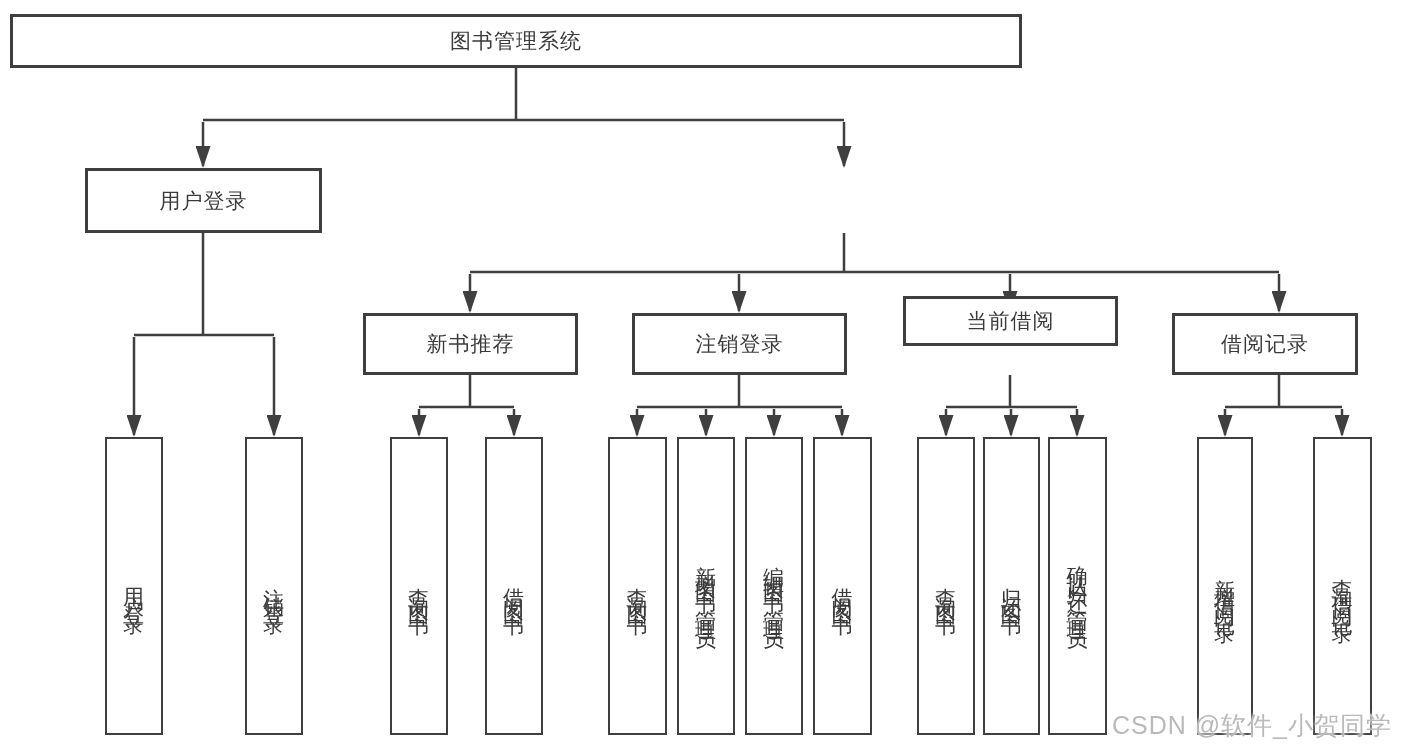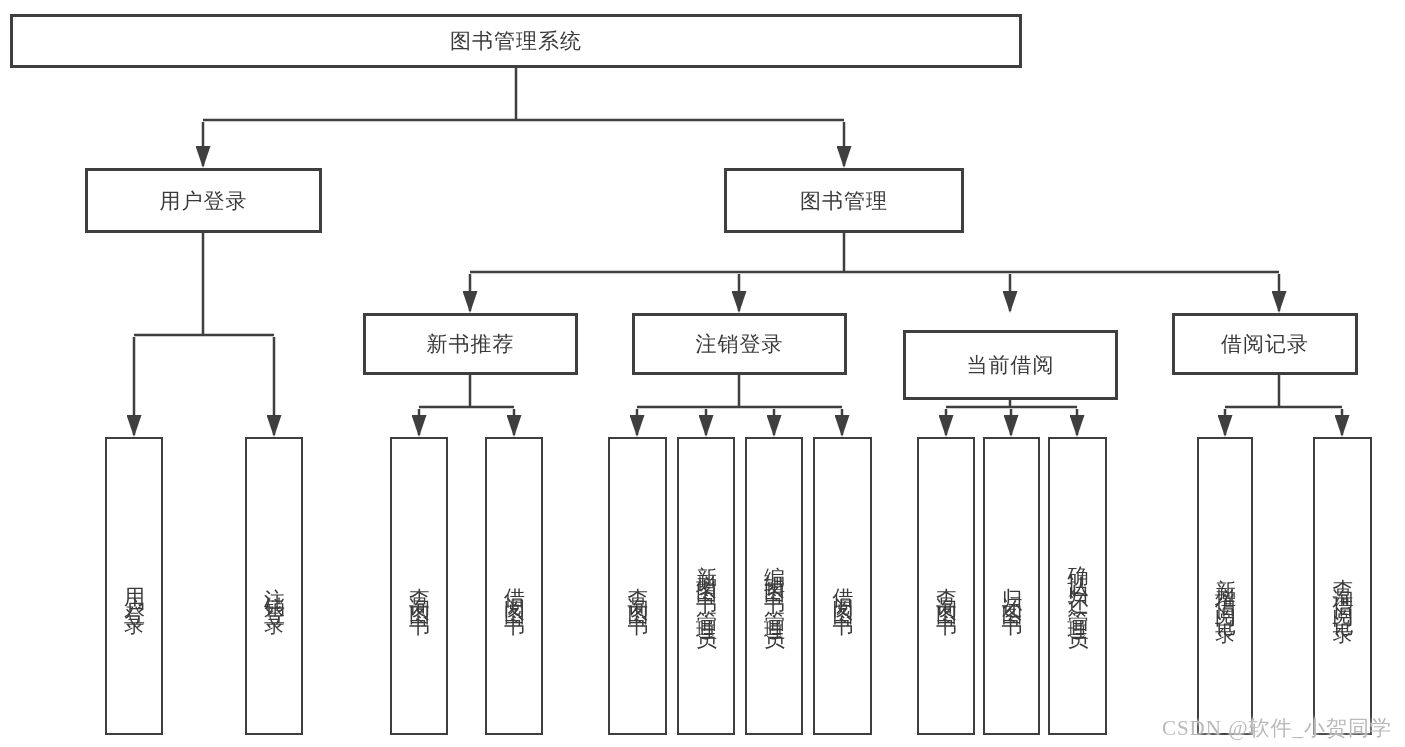--- a/index.html
+++ b/index.html
@@ -1,21 +1,21 @@
 <!DOCTYPE html>
 <html><head>
 <meta charset="utf-8">
 <style>
   html, body { margin: 0; padding: 0; background: #ffffff; }
   #stage {
     position: relative;
     width: 1405px;
     height: 747px;
     background: #ffffff;
-    font-family: Liberation Serif, serif;
+    font-family: Liberation Sans, sans-serif;
     overflow: hidden;
   }
   #connectors {
     position: absolute;
     left: 0; top: 0;
     width: 1405px; height: 747px;
     pointer-events: none;
   }
   .node {
     position: absolute;
@@ -35,21 +35,21 @@
     text-orientation: mixed;
     letter-spacing: 9px;
     border-width: 2.5px;
     line-height: 1;
     padding-top: 6px;
   }
   #watermark {
     position: absolute;
     right: 13px;
     bottom: 5px;
-    font-size: 21px;
+    font-size: 25px;
     color: #b9b9b9;
     letter-spacing: 1px;
     z-index: 5;
     text-shadow: 0 0 3px #ffffff, 0 0 5px #ffffff;
     white-space: nowrap;
   }
 </style>
 </head>
 <body>
 
@@ -94,25 +94,24 @@
 
       <path d="M1279,375 V407 M1225,407 H1342"></path>
       <path d="M1225,409 V435" marker-end="url(#arrow)"></path>
       <path d="M1342,409 V435" marker-end="url(#arrow)"></path>
     </g>
   </svg>
 
   <div class="node" style="left:10px; top:14px; width:1012px; height:54px;">图书管理系统</div>
 
   <div class="node" style="left:85px; top:168px; width:237px; height:65px;">用户登录</div>
-  <div class="node" style="left:724px; top:168px; width:240px; height:65px;">图书管理</div>
 
   <div class="node" style="left:363px; top:313px; width:215px; height:62px;">新书推荐</div>
   <div class="node" style="left:632px; top:313px; width:215px; height:62px;">注销登录</div>
-  <div class="node" style="left:903px; top:330px; width:215px; height:70px;">当前借阅</div>
+  <div class="node" style="left:903px; top:296px; width:215px; height:50px;">当前借阅</div>
   <div class="node" style="left:1172px; top:313px; width:186px; height:62px;">借阅记录</div>
 
   <div class="node vnode" style="left:105px; top:437px; width:58px; height:298px;">用户登录</div>
   <div class="node vnode" style="left:245px; top:437px; width:58px; height:298px;">注销登录</div>
 
   <div class="node vnode" style="left:390px; top:437px; width:58px; height:298px;">查询图书</div>
   <div class="node vnode" style="left:485px; top:437px; width:58px; height:298px;">借阅图书</div>
 
   <div class="node vnode" style="left:608px; top:437px; width:59px; height:298px;">查询图书</div>
   <div class="node vnode" style="left:677px; top:437px; width:58px; height:298px;">新增图书（管理员）</div>

